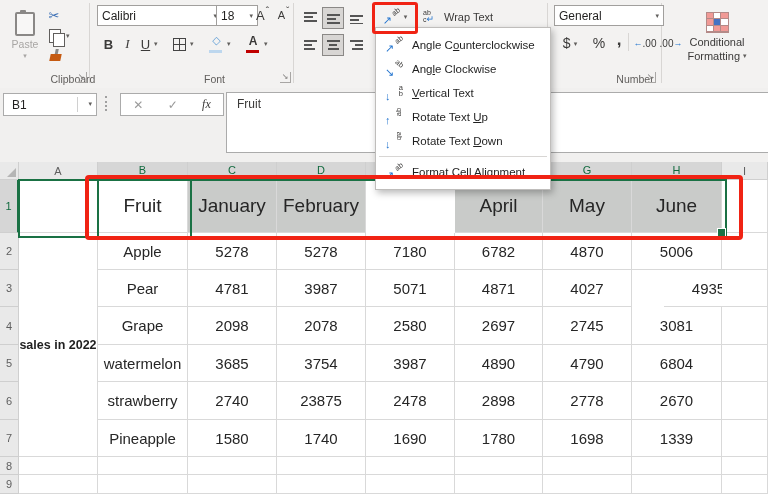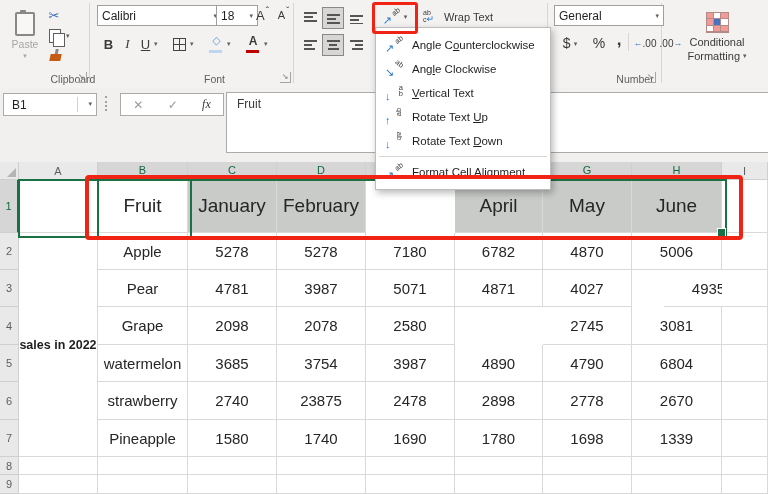--- a/index.html
+++ b/index.html
@@ -304,20 +304,21 @@
       <div class="cell data" style="left: 366px; top: 108px; width: 89px; height: 37px;">5071</div>
       <div class="cell data" style="left: 455px; top: 108px; width: 88px; height: 37px;">4871</div>
       <div class="cell data" style="left: 543px; top: 108px; width: 89px; height: 37px;">4027</div>
       <div class="cell data" style="left: 664px; top: 108px; width: 90px; height: 37px;">4935</div>
       <div class="cell data" style="left: 722px; top: 108px; width: 46px; height: 37px;"></div>
       <div class="rh" style="left: 0px; top: 145px; width: 19px; height: 38px;">4</div>
       <div class="cell data" style="left: 98px; top: 145px; width: 90px; height: 38px;">Grape</div>
       <div class="cell data" style="left: 188px; top: 145px; width: 89px; height: 38px;">2098</div>
       <div class="cell data" style="left: 277px; top: 145px; width: 89px; height: 38px;">2078</div>
       <div class="cell data" style="left: 366px; top: 145px; width: 89px; height: 38px;">2580</div>
+      <div class="cell data" style="left: 455px; top: 145px; width: 88px; height: 38px;">2697</div>
       <div class="cell data" style="left: 543px; top: 145px; width: 89px; height: 38px;">2745</div>
       <div class="cell data" style="left: 632px; top: 145px; width: 90px; height: 38px;">3081</div>
       <div class="cell data" style="left: 722px; top: 145px; width: 46px; height: 38px;"></div>
       <div class="rh" style="left: 0px; top: 183px; width: 19px; height: 37px;">5</div>
       <div class="cell data" style="left: 98px; top: 183px; width: 90px; height: 37px;">watermelon</div>
       <div class="cell data" style="left: 188px; top: 183px; width: 89px; height: 37px;">3685</div>
       <div class="cell data" style="left: 277px; top: 183px; width: 89px; height: 37px;">3754</div>
       <div class="cell data" style="left: 366px; top: 183px; width: 89px; height: 37px;">3987</div>
       <div class="cell data" style="left: 455px; top: 183px; width: 88px; height: 37px;">4890</div>
       <div class="cell data" style="left: 543px; top: 183px; width: 89px; height: 37px;">4790</div>

